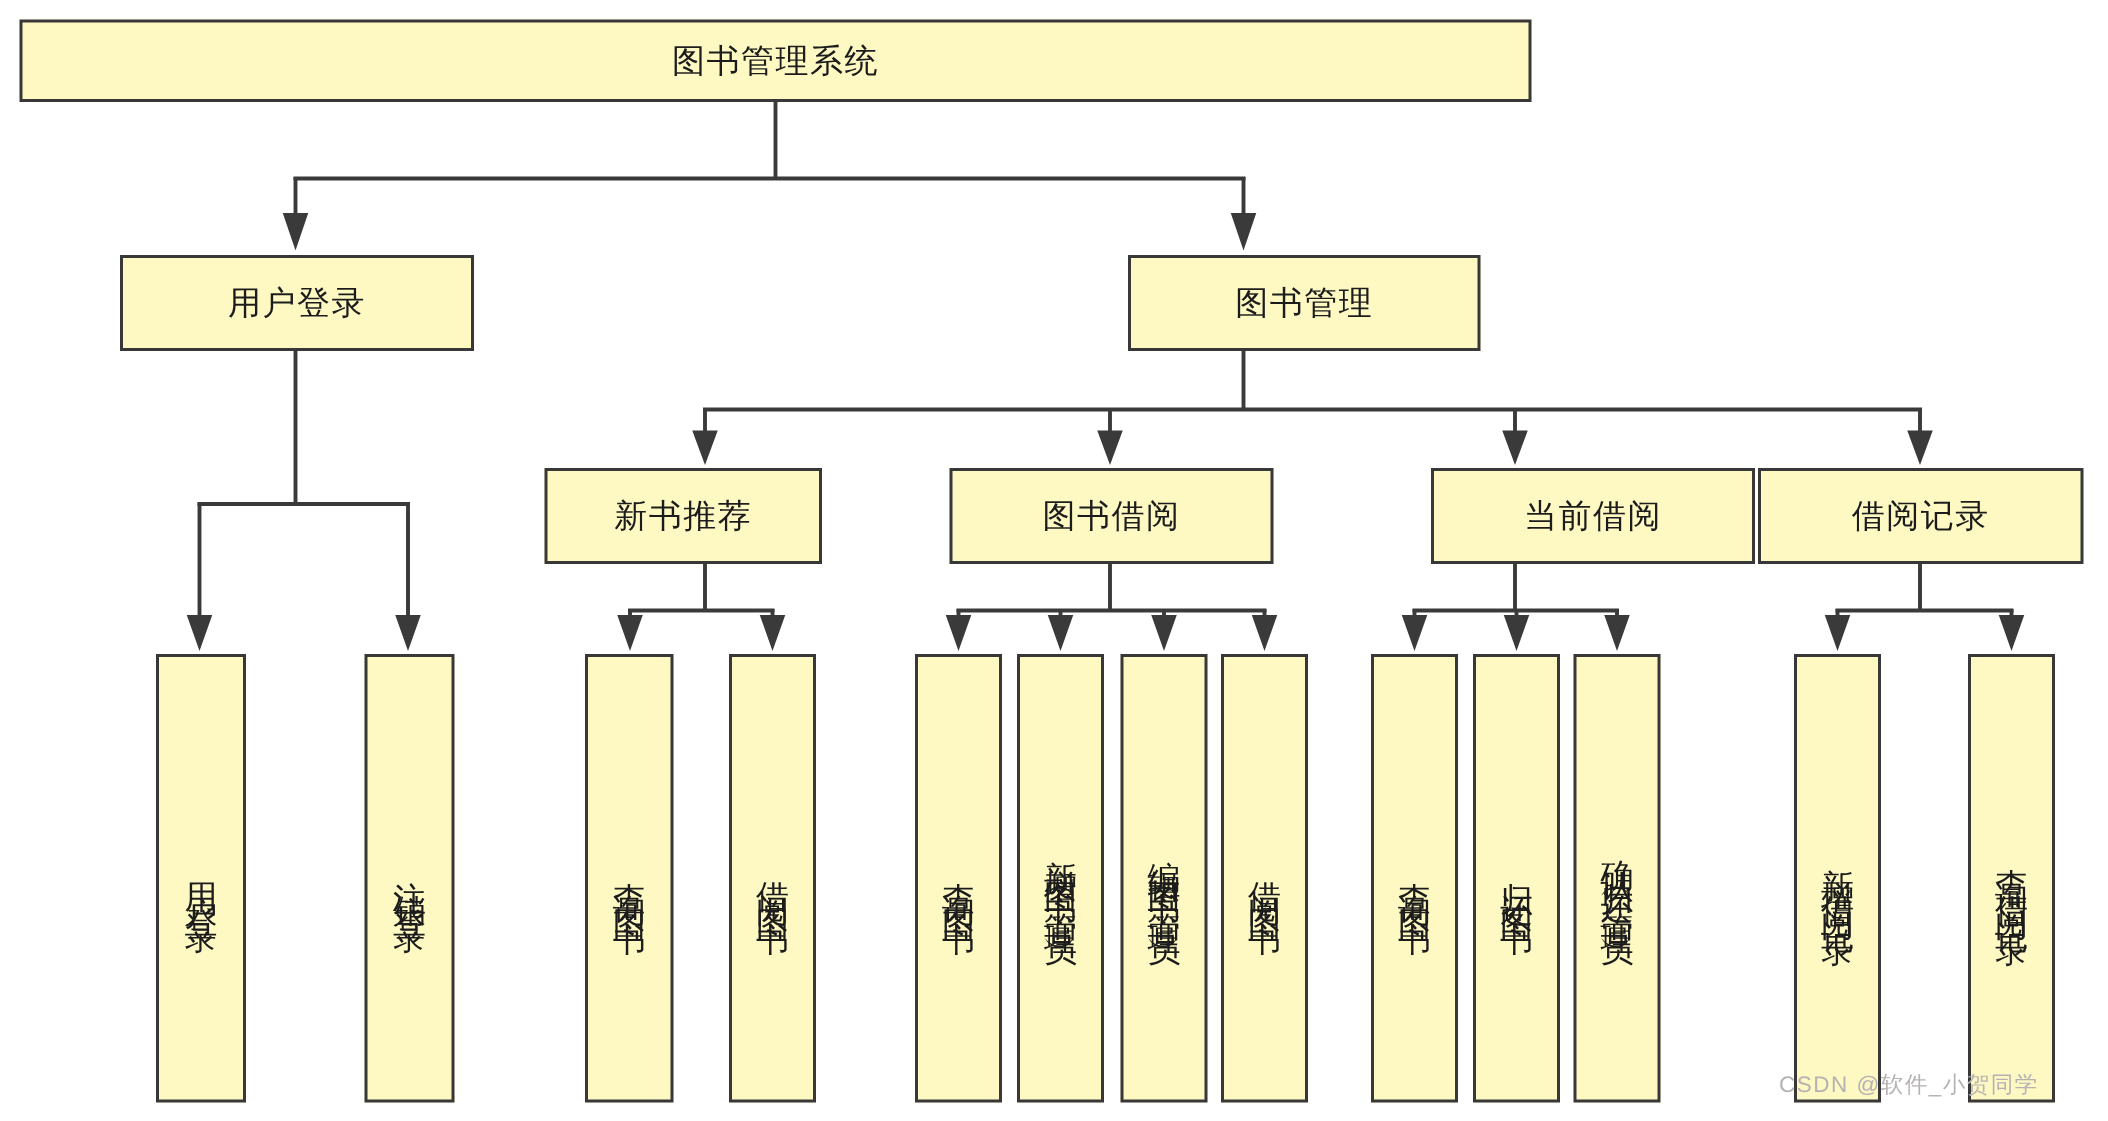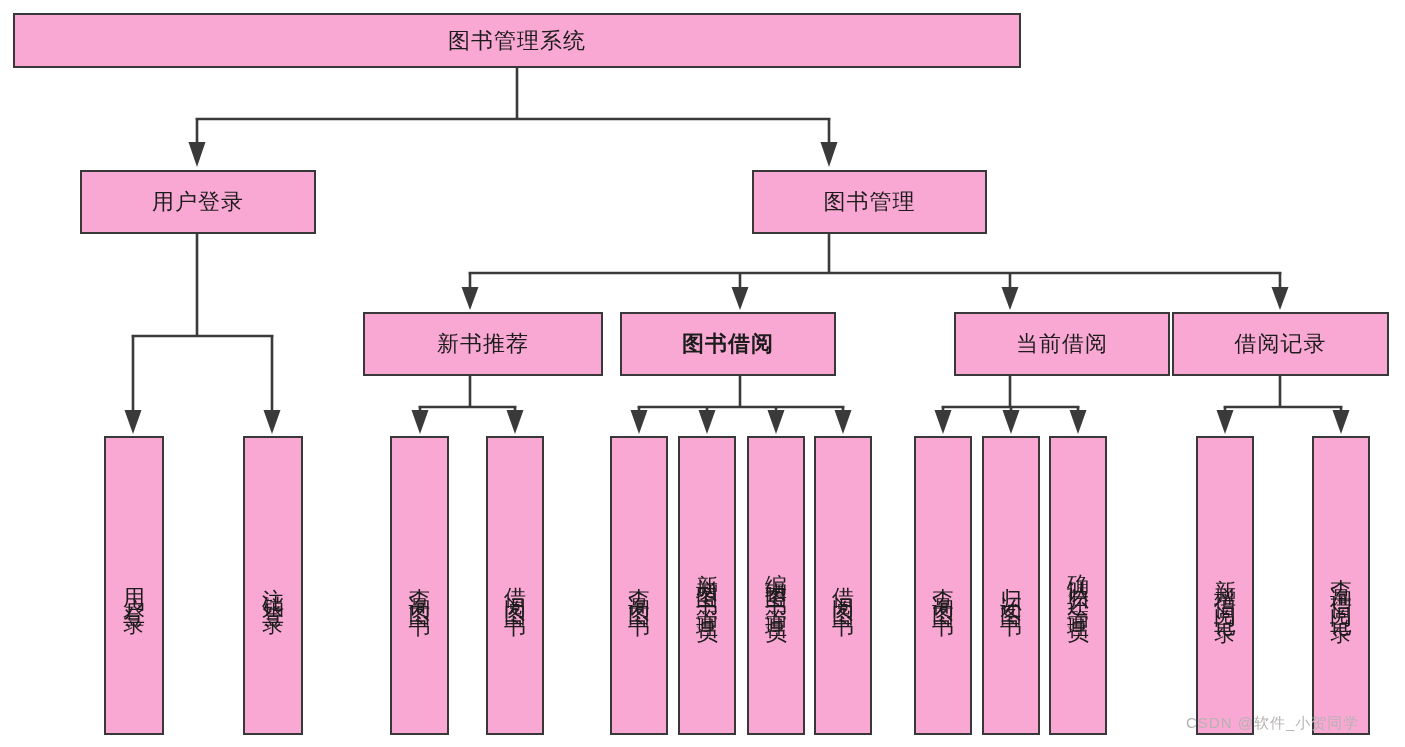--- a/index.html
+++ b/index.html
@@ -20,21 +20,21 @@
     stroke: #3a3a3a;
     stroke-width: 2.6;
   }
   .connectors polygon {
     fill: #3a3a3a;
   }
   .node {
     position: absolute;
     box-sizing: border-box;
     border: 2.6px solid #383838;
-    background: #f9a8d4;
+    background: #fef9c3;
     display: flex;
     align-items: center;
     justify-content: center;
     font-size: 22px;
     color: #1c1c1c;
     letter-spacing: 1px;
     text-align: center;
   }
   .leaf {
     writing-mode: vertical-rl;
@@ -123,22 +123,22 @@
     <polygon points="1216.5,410 1233.5,410 1225,434"></polygon>
     <line x1="1341" y1="406" x2="1341" y2="412"></line>
     <polygon points="1332.5,410 1349.5,410 1341,434"></polygon>
   </svg>
 
   <div class="node" style="left:13px; top:13px; width:1008px; height:55px;">图书管理系统</div>
 
   <div class="node" style="left:80px; top:170px; width:236px; height:64px;">用户登录</div>
   <div class="node" style="left:752px; top:170px; width:235px; height:64px;">图书管理</div>
 
-  <div class="node" style="left:363px; top:312px; width:240px; height:64px;text-align:center;">新书推荐</div>
-  <div class="node" style="left:620px; top:312px; width:216px; height:64px;font-weight:bold;">图书借阅</div>
+  <div class="node" style="left:363px; top:312px; width:185px; height:64px;text-align:center;">新书推荐</div>
+  <div class="node" style="left:633px; top:312px; width:216px; height:64px;">图书借阅</div>
   <div class="node" style="left:954px; top:312px; width:216px; height:64px;">当前借阅</div>
   <div class="node" style="left:1172px; top:312px; width:217px; height:64px;">借阅记录</div>
 
   <div class="node leaf" style="left:104px; top:436px; width:60px; height:299px;">用户登录</div>
   <div class="node leaf" style="left:243px; top:436px; width:60px; height:299px;">注销登录</div>
 
   <div class="node leaf" style="left:390px; top:436px; width:59px; height:299px;">查询图书</div>
   <div class="node leaf" style="left:486px; top:436px; width:58px; height:299px;">借阅图书</div>
 
   <div class="node leaf" style="left:610px; top:436px; width:58px; height:299px;">查询图书</div>

